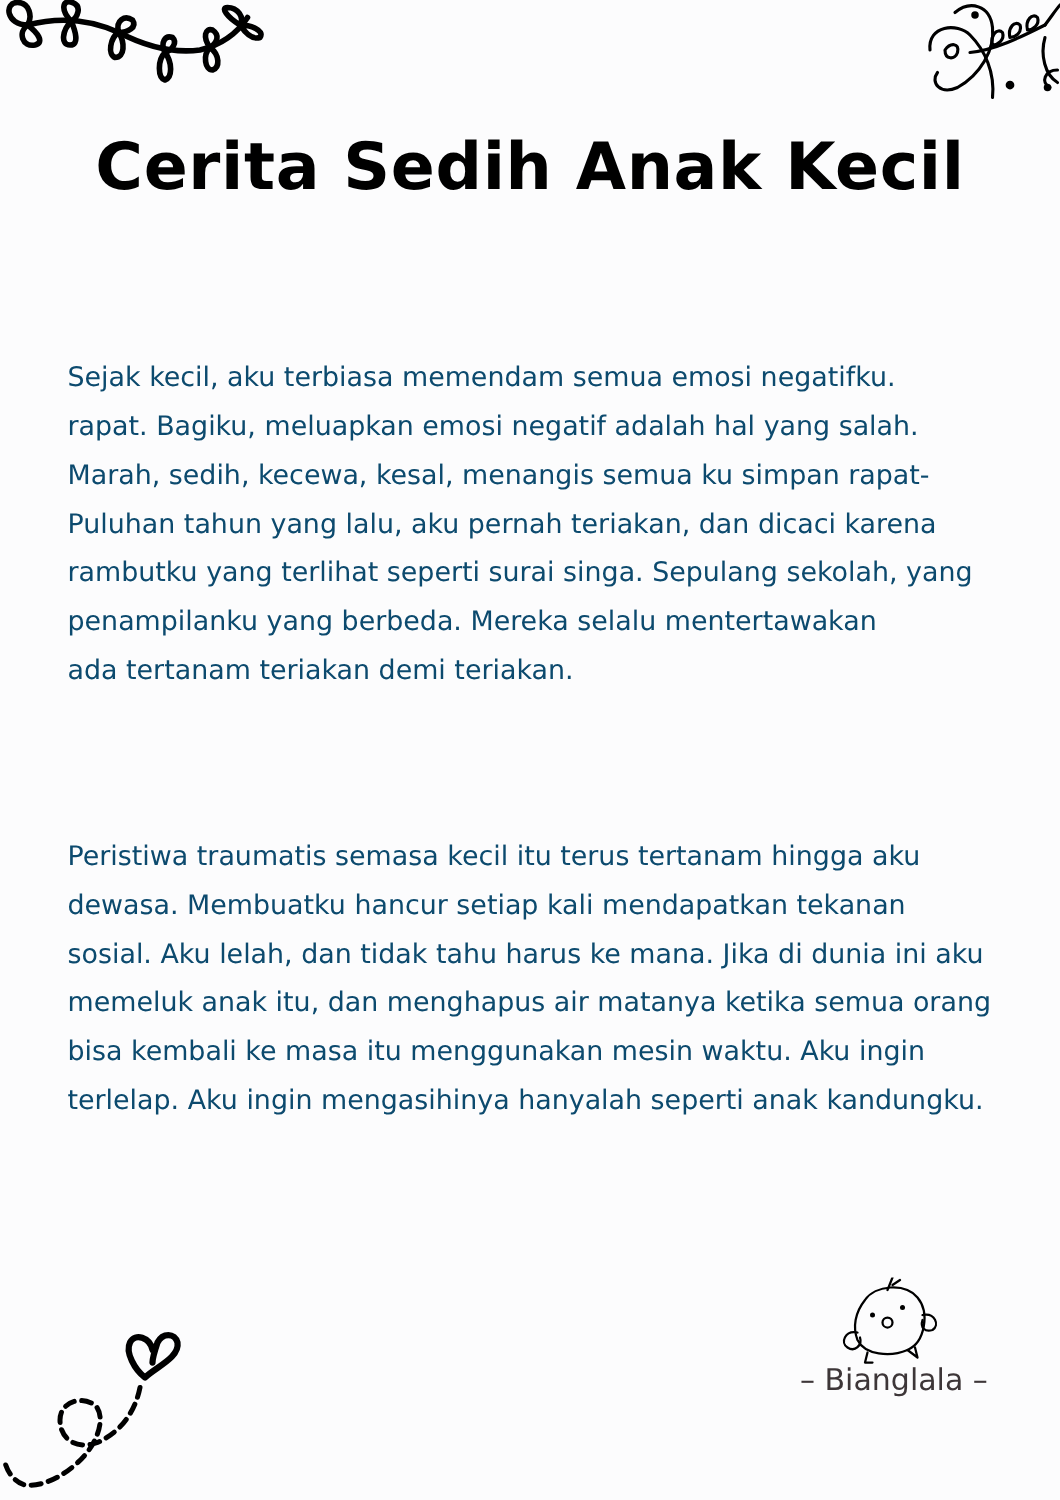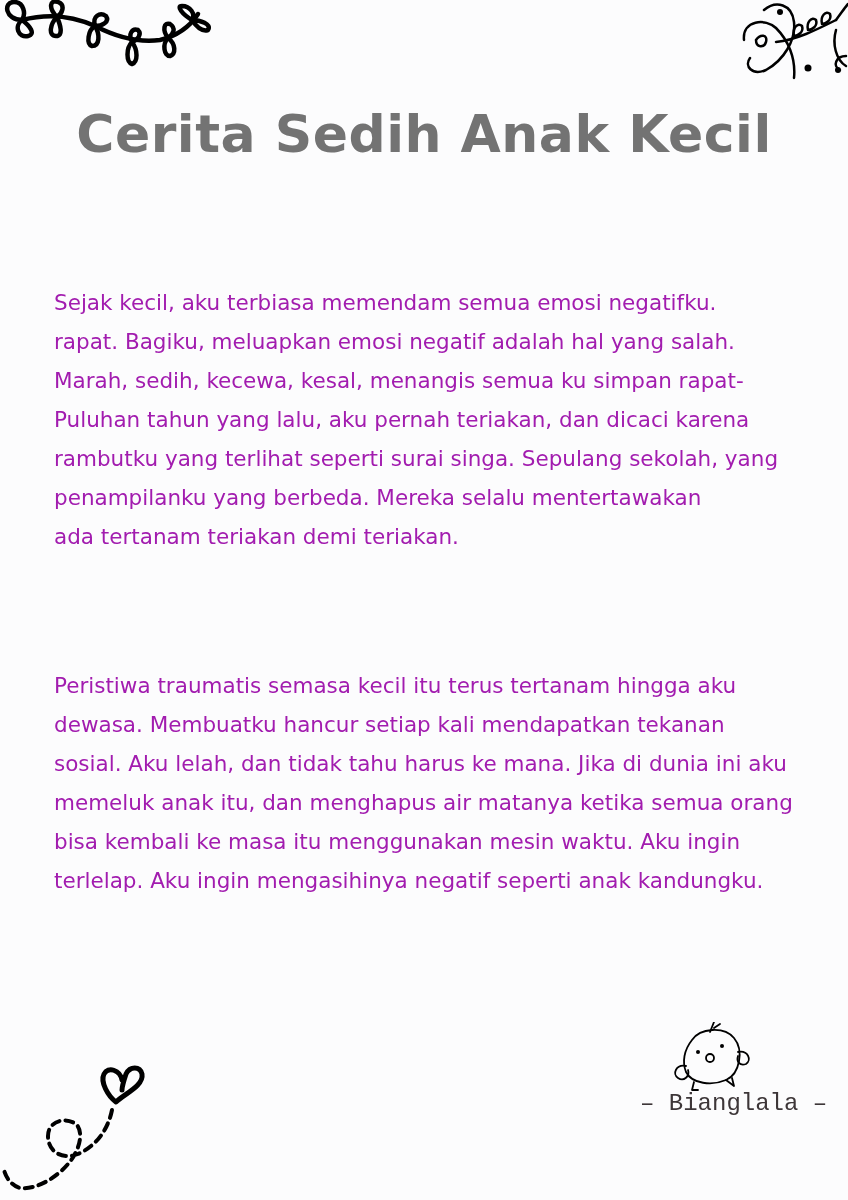--- a/index.html
+++ b/index.html
@@ -21,56 +21,55 @@
     }
     .title {
       position: absolute;
       left: 0;
       width: 848px;
       top: 104px;
       text-align: center;
       font-size: 52px;
       font-weight: bold;
       letter-spacing: 0.5px;
-      color: #737373;
+      color: #000000;
       margin: 0;
     }
     .para {
       position: absolute;
       left: 54px;
       width: 744px;
       margin: 0;
       font-size: 21.5px;
       line-height: 39px;
-      color: #a21caf;
+      color: #0c4a6e;
     }
     .para .line {
       display: block;
       white-space: nowrap;
     }
     #para1 { top: 283px; }
     #para2 { top: 666px; }
     .deco {
       position: absolute;
     }
     #deco-vine { left: 0; top: 0; width: 215px; height: 72px; }
     #deco-swirl { left: 736px; top: 0; width: 112px; height: 90px; }
     #deco-heart { left: 0; top: 1060px; width: 160px; height: 140px; }
     #deco-chick { left: 664px; top: 1022px; width: 100px; height: 80px; }
     .signature {
       position: absolute;
       left: 640px;
       top: 1090px;
       width: 160px;
-      text-align: right;
+      text-align: left;
       font-size: 24px;
       color: #3d3638;
       margin: 0;
       white-space: nowrap;
-      font-family: Liberation Mono, monospace;
     }
   </style>
 </head>
 <body>
 
 <div class="page">
 
   <svg id="deco-vine" class="deco" viewBox="0 0 215 72">
     <g fill="none" stroke="#000" stroke-width="4.5" stroke-linecap="round" stroke-linejoin="round">
       <path d="M22 20 Q60 10 95 26 Q130 44 160 40 Q185 34 198 14"></path>
@@ -113,21 +112,21 @@
     <span class="line">penampilanku yang berbeda. Mereka selalu mentertawakan</span>
     <span class="line">ada tertanam teriakan demi teriakan.</span>
   </p>
 
   <p class="para" id="para2">
     <span class="line">Peristiwa traumatis semasa kecil itu terus tertanam hingga aku</span>
     <span class="line">dewasa. Membuatku hancur setiap kali mendapatkan tekanan</span>
     <span class="line">sosial. Aku lelah, dan tidak tahu harus ke mana. Jika di dunia ini aku</span>
     <span class="line">memeluk anak itu, dan menghapus air matanya ketika semua orang</span>
     <span class="line">bisa kembali ke masa itu menggunakan mesin waktu. Aku ingin</span>
-    <span class="line">terlelap. Aku ingin mengasihinya negatif seperti anak kandungku.</span>
+    <span class="line">terlelap. Aku ingin mengasihinya hanyalah seperti anak kandungku.</span>
   </p>
 
   <svg id="deco-heart" class="deco" viewBox="0 0 160 140">
     <path d="M122 20 C120 10 108 6 104 14 C100 22 108 36 116 42 C124 34 144 26 142 14 C140 6 130 6 126 14 C124 20 122 26 122 30" fill="none" stroke="#000" stroke-width="5" stroke-linecap="round" stroke-linejoin="round"></path>
     <path d="M112 50 C108 70 96 86 78 94 C62 100 48 92 48 76 C48 62 64 56 76 64 C84 72 80 90 68 104 C56 118 36 130 20 128 C12 126 6 118 4 110" fill="none" stroke="#000" stroke-width="4" stroke-dasharray="8 6" stroke-linecap="round"></path>
   </svg>
 
   <svg id="deco-chick" class="deco" viewBox="0 0 100 80">
     <g fill="none" stroke="#000" stroke-width="1.8" stroke-linecap="round" stroke-linejoin="round">
       <path d="M28 18 C36 6 60 4 70 16 C80 28 76 52 62 58 C48 64 28 62 22 50 C18 40 20 28 28 18"></path>

